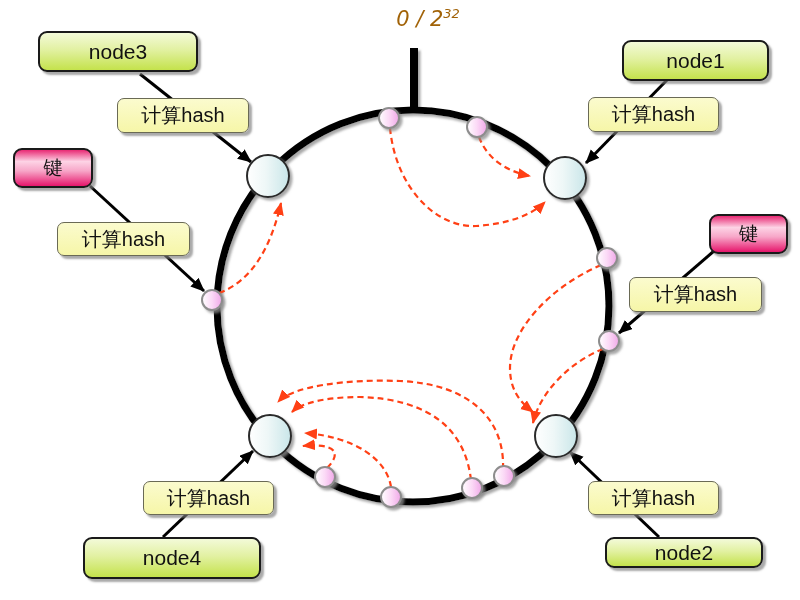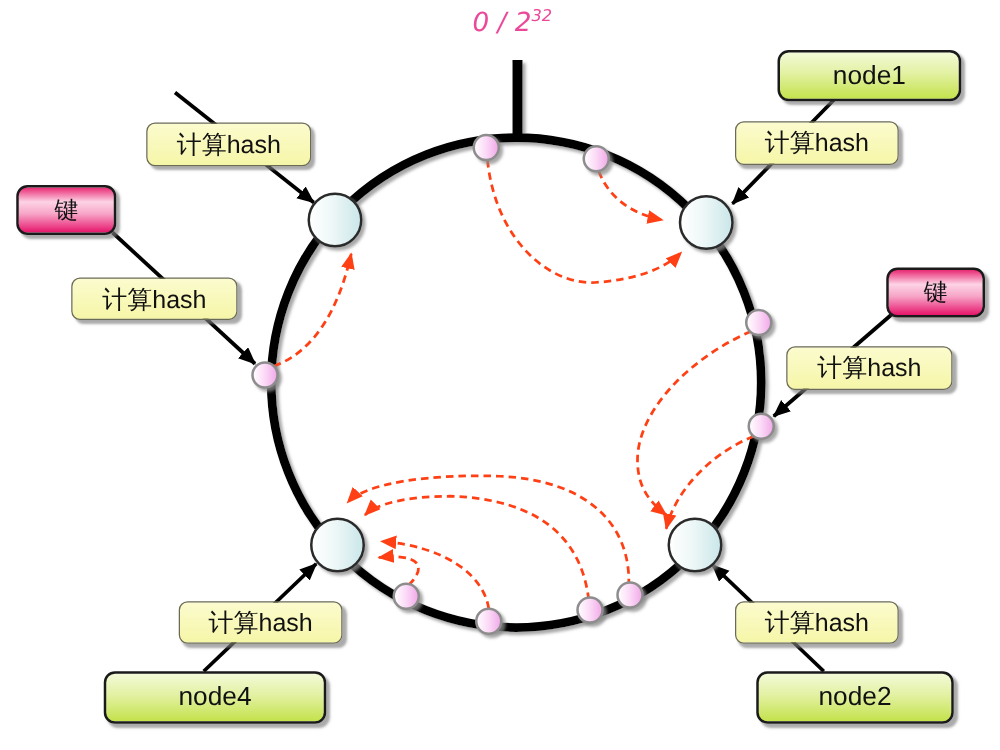--- a/index.html
+++ b/index.html
@@ -20,22 +20,22 @@
   }
   .box.yellow{
     background:linear-gradient(180deg,#fbfbce 0%,#f6f6a8 100%);
     border:1.5px solid #6a6a55;border-radius:7px;font-size:20px;align-items:center;
   }
   .box.pink{
     background:linear-gradient(180deg,#e82a74 0%,#fdd3e5 32%,#f7a6c8 58%,#e6156b 100%);
     border:2px solid #1a1a1a;font-size:19px;
   }
   #ring-title{
-    position:absolute;left:378px;top:6px;width:100px;
-    font-size:21px;color:#ec4899;font-style:italic;
+    position:absolute;left:378px;top:6px;width:100px;text-align:center;
+    font-size:21px;color:#a16207;font-style:italic;
     font-family:"DejaVu Sans","Liberation Sans",sans-serif;
   }
   #ring-title sup{font-size:13px;}
 </style>
 </head>
 <body>
 
 <div id="stage">
 
   <svg id="diagram-svg" width="800" height="600" viewBox="0 0 800 600">
@@ -104,27 +104,30 @@
       <circle cx="391" cy="497" r="10"></circle>
       <circle cx="472" cy="488" r="10"></circle>
       <circle cx="504" cy="476" r="10"></circle>
     </g>
   </svg>
 
   <div id="ring-title">
     <span>0 / 2</span><sup>32</sup>
   </div>
 
+  <div class="box green" style="left:38px;top:31px;width:160px;height:41px">
+    <span>node3</span>
+  </div>
   <div class="box green" style="left:622px;top:40px;width:147px;height:41px">
     <span>node1</span>
   </div>
   <div class="box green" style="left:83px;top:537px;width:178px;height:42px">
     <span>node4</span>
   </div>
-  <div class="box green" style="left:605px;top:537px;width:158px;height:42px">
+  <div class="box green" style="left:605px;top:537px;width:158px;height:31px">
     <span>node2</span>
   </div>
 
   <div class="box pink" style="left:13px;top:148px;width:80px;height:40px">
     <span>键</span>
   </div>
   <div class="box pink" style="left:709px;top:214px;width:79px;height:40px">
     <span>键</span>
   </div>
 

